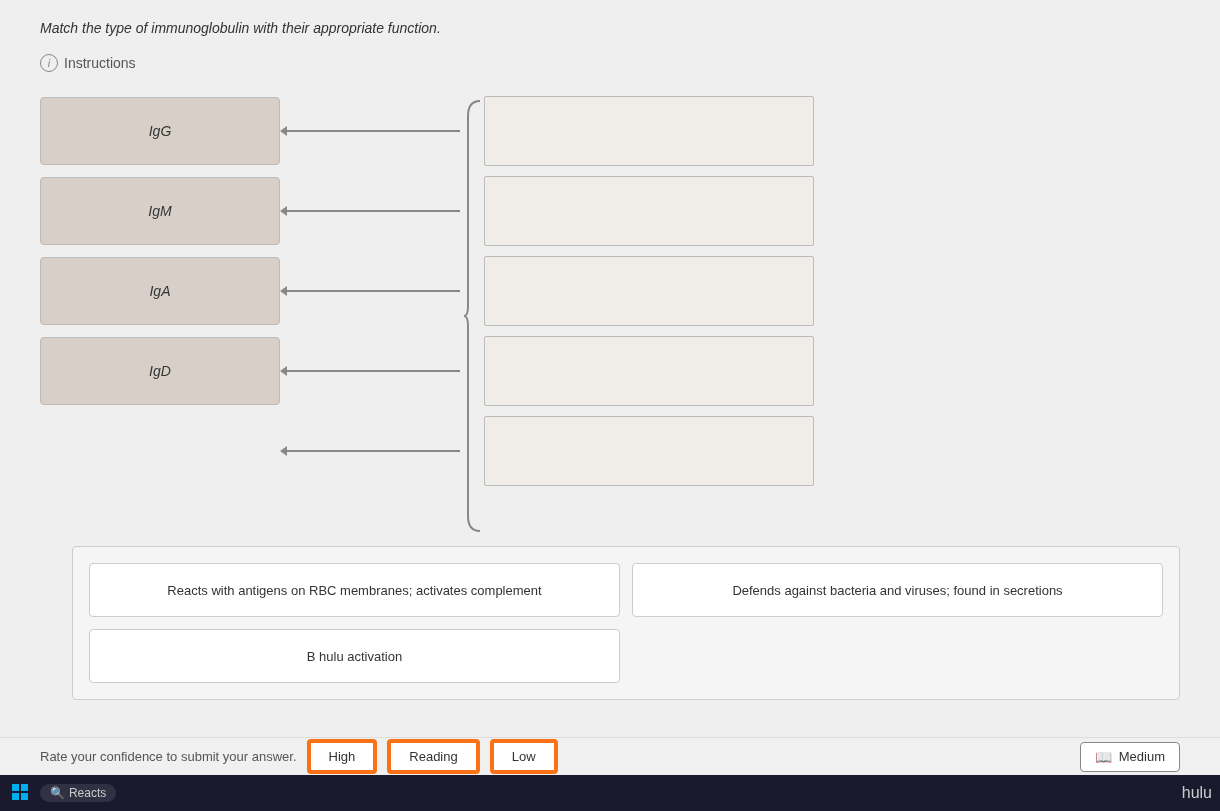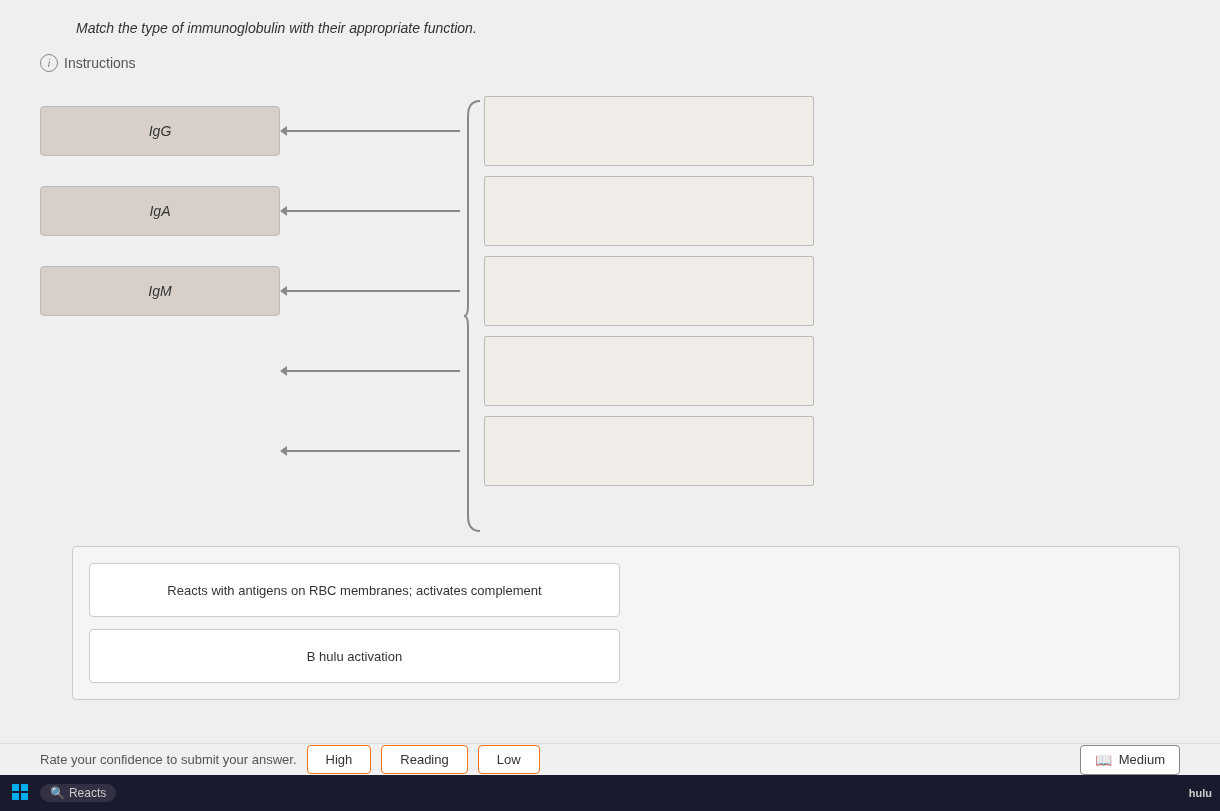--- a/index.html
+++ b/index.html
@@ -17,21 +17,20 @@
       background: #efefef;
       padding: 20px 40px 0 40px;
       min-height: 760px;
     }
 
     .question-text {
       font-size: 14px;
       color: #333;
       margin-bottom: 18px;
       font-style: italic;
-      margin-left: 36px;
     }
 
     .instructions-row {
       display: flex;
       align-items: center;
       gap: 6px;
       margin-bottom: 24px;
       font-size: 14px;
       color: #555;
     }
@@ -44,21 +43,21 @@
       height: 18px;
       border: 1.5px solid #888;
       border-radius: 50%;
       font-size: 11px;
       color: #888;
       font-style: italic;
     }
 
     .label-box {
       width: 240px;
-      height: 50px;
+      height: 68px;
       background: #d8d0c8;
       border: 1.5px solid #bbb;
       border-radius: 4px;
       display: flex;
       align-items: center;
       justify-content: center;
       font-size: 14px;
       color: #333;
       font-style: italic;
     }
@@ -105,21 +104,21 @@
     .option-card.full-width {
       grid-column: 1 / 2;
     }
 
     
     .bottom-bar {
       position: fixed;
       bottom: 36px;
       left: 0;
       right: 0;
-      height: 32px;
+      height: 38px;
       background: #f0f0f0;
       border-top: 1px solid #ddd;
       display: flex;
       align-items: center;
       padding: 4px 40px;
       justify-content: space-between;
     }
 
     .confidence-section {
       display: flex;
@@ -128,21 +127,21 @@
     }
 
     .confidence-label {
       font-size: 13px;
       color: #555;
     }
 
     .confidence-btn {
       padding: 6px 18px;
       font-size: 13px;
-      border: 1px solid #f97316;
+      border: 4px solid #f97316;
       border-radius: 4px;
       background: #fff;
       cursor: pointer;
       color: #333;
     }
 
     .reading-btn {
       display: flex;
       align-items: center;
       gap: 6px;
@@ -193,22 +192,21 @@
 
     .taskbar-right {
       margin-left: auto;
       display: flex;
       align-items: center;
       gap: 12px;
     }
 
     .taskbar-right-text {
       color: #ccc;
-      font-size: 11px;
-      font-weight: bold;
+      font-size: 16px;
     }
 
     
     .content-area {
       display: flex;
       gap: 0;
       align-items: flex-start;
     }
 
     .left-labels {
@@ -245,26 +243,31 @@
   <div class="content-area">
 
     <div class="left-labels">
       <div class="row-item">
         <div class="label-box">
           <span>IgG</span>
         </div>
       </div>
       <div class="row-item">
         <div class="label-box">
-          <span>IgA</span>
+          <span>IgM</span>
         </div>
       </div>
       <div class="row-item">
         <div class="label-box">
-          <span>IgM</span>
+          <span>IgA</span>
+        </div>
+      </div>
+      <div class="row-item">
+        <div class="label-box">
+          <span>IgD</span>
         </div>
       </div>
     </div>
 
     <div style="display: flex; flex-direction: column; gap: 10px; position: relative;">
 
       <div class="row-item" style="width: 180px; position: relative;">
         <div style="display: flex; align-items: center; width: 100%; height: 100%;">
 
           <div style="display: flex; align-items: center; flex: 1;">
@@ -338,20 +341,23 @@
     </div>
   </div>
 
   <div class="options-panel">
     <div class="options-grid">
 
       <div class="option-card">
         <span>Reacts with antigens on RBC membranes; activates complement</span>
       </div>
 
+      <div class="option-card">
+        <span>Defends against bacteria and viruses; found in secretions</span>
+      </div>
 
       <div class="option-card full-width">
         <span>B hulu activation</span>
       </div>
     </div>
   </div>
 </div>
 
 <div class="bottom-bar">
   <div class="confidence-section">

